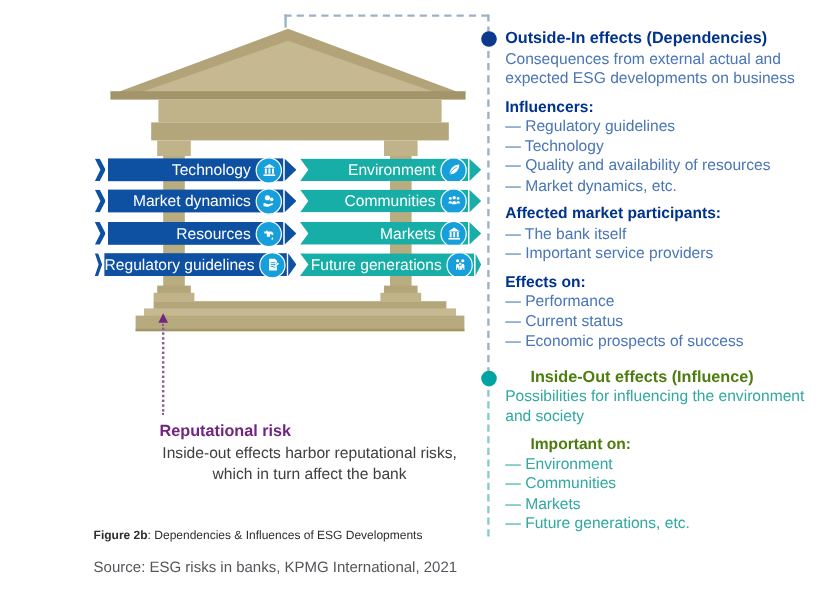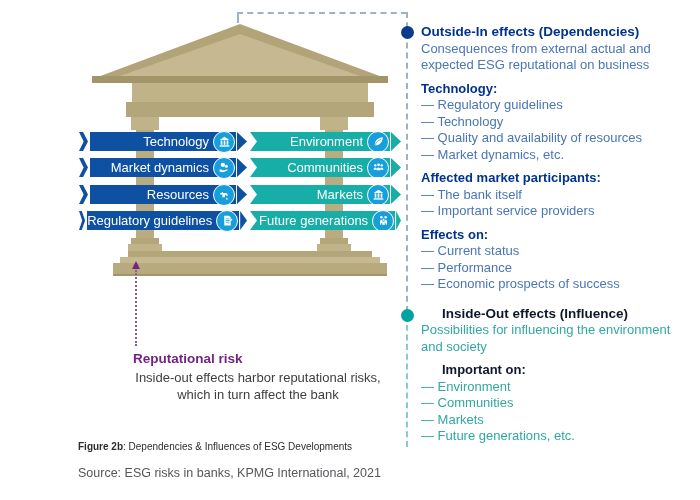--- a/index.html
+++ b/index.html
@@ -56,21 +56,21 @@
     border-left:4.5px solid transparent;border-right:4.5px solid transparent;
     border-bottom:8px solid #732480;}
   .purple-dotted{left:135px;top:270px;height:76px;width:0;border-left:2px dotted #8b5a96;}
 
   
   .rightcol{left:421px;top:24px;width:262px;font-size:13px;line-height:16.5px;}
   .rightcol p{margin:0;}
   .h-blue{color:#00338D;font-weight:bold;}
   .t-blue{color:#4a76b5;}
   .gh{margin-top:7px !important;}
-  .h-teal{color:#0f172a;font-weight:bold;padding-left:21px;}
+  .h-teal{color:#4d7c0f;font-weight:bold;padding-left:21px;}
   .t-teal{color:#31a8a1;}
   .sec2{margin-top:13px !important;}
 
   
   .repu{left:133px;top:350px;width:250px;font-size:13px;line-height:17px;}
   .repu .rtitle{color:#732480;font-weight:bold;font-size:13.5px;margin:0 0 2px 0;}
   .repu .rbody{color:#404040;margin:0;text-align:center;}
 
   
   .caption{left:78px;top:441px;font-size:10px;color:#2d2d2d;}
@@ -233,35 +233,35 @@
               <path d="M10.6 20v-4.2c0-1.2.6-2 1.4-2s1.4.8 1.4 2V20z"></path>
             </svg>
         </span>
       </div>
       <span class="tip c-teal"></span>
     </div>
   </div>
 
   <div class="abs rightcol">
     <p class="h-blue" style="font-size:13.5px;">Outside-In effects (Dependencies)</p>
-    <p class="t-blue">Consequences from external actual and expected ESG reputational on business</p>
-
-    <p class="h-blue gh">Technology:</p>
+    <p class="t-blue">Consequences from external actual and expected ESG developments on business</p>
+
+    <p class="h-blue gh">Influencers:</p>
     <p class="t-blue">— Regulatory guidelines</p>
     <p class="t-blue">— Technology</p>
     <p class="t-blue">— Quality and availability of resources</p>
     <p class="t-blue">— Market dynamics, etc.</p>
 
     <p class="h-blue gh">Affected market participants:</p>
     <p class="t-blue">— The bank itself</p>
     <p class="t-blue">— Important service providers</p>
 
     <p class="h-blue gh">Effects on:</p>
+    <p class="t-blue">— Performance</p>
     <p class="t-blue">— Current status</p>
-    <p class="t-blue">— Performance</p>
     <p class="t-blue">— Economic prospects of success</p>
 
     <p class="h-teal sec2" style="font-size:13.5px;">Inside-Out effects (Influence)</p>
     <p class="t-teal">Possibilities for influencing the environment and society</p>
 
     <p class="h-teal gh">Important on:</p>
     <p class="t-teal">— Environment</p>
     <p class="t-teal">— Communities</p>
     <p class="t-teal">— Markets</p>
     <p class="t-teal">— Future generations, etc.</p>

